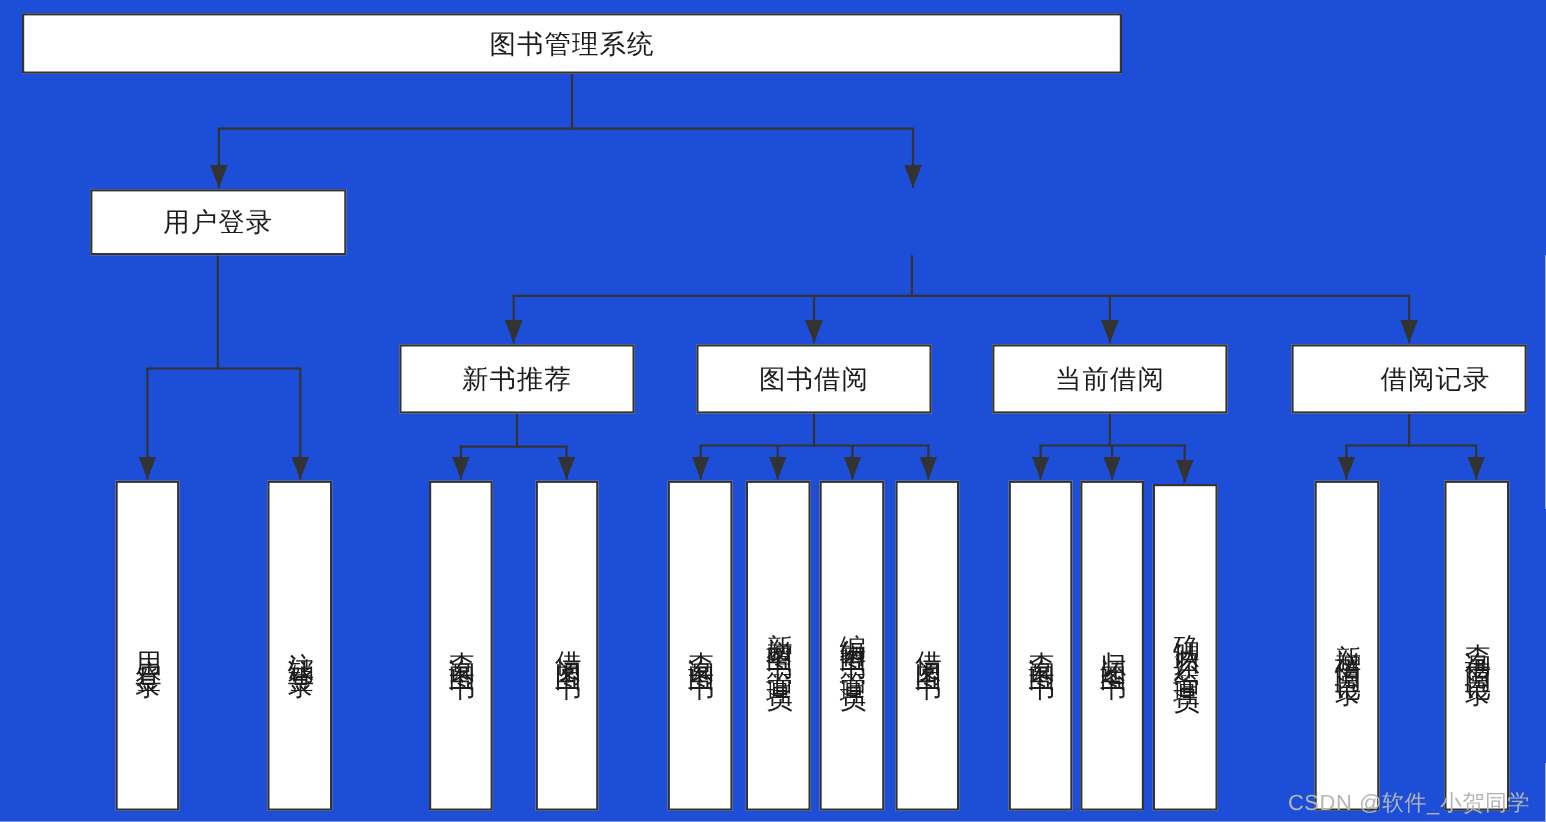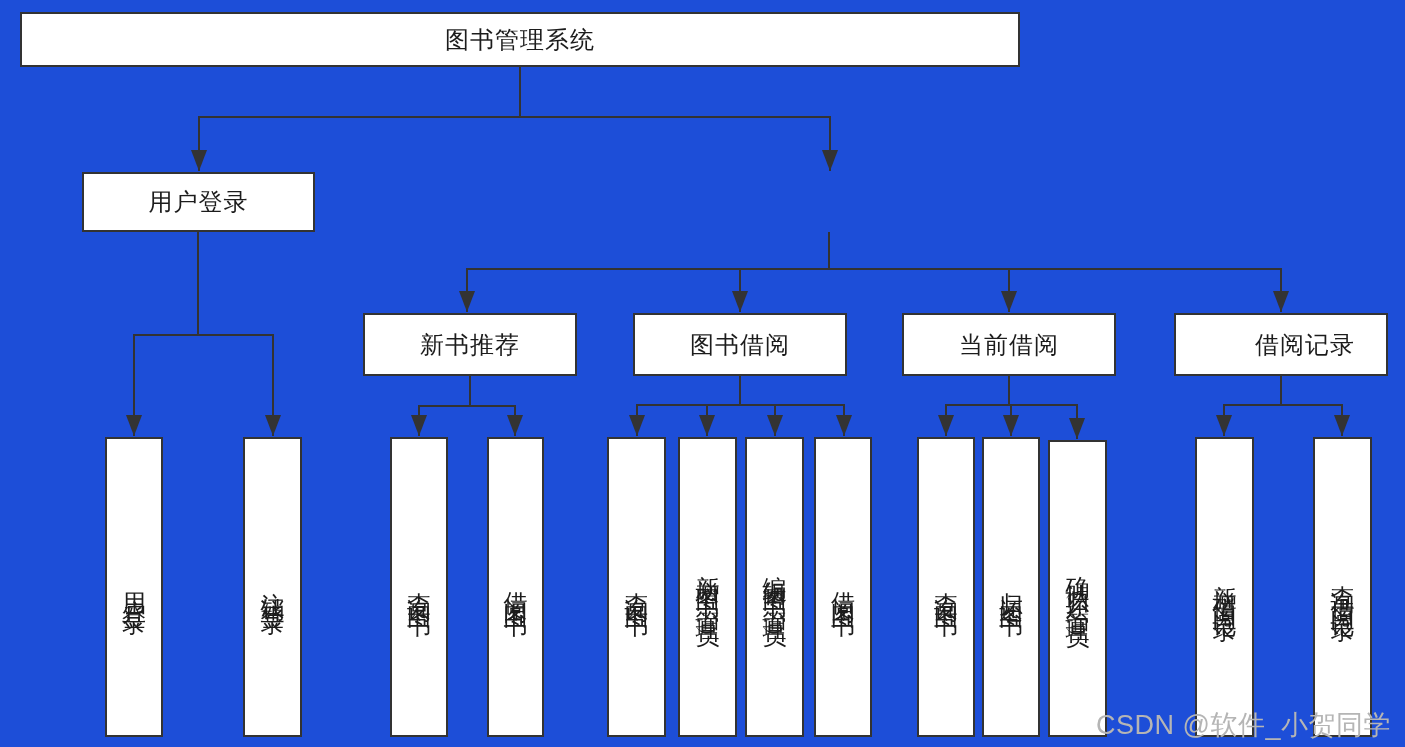--- a/index.html
+++ b/index.html
@@ -63,21 +63,21 @@
   .l-8  { left: 917px;  top: 437px; width: 58px; height: 300px; }
   .l-9  { left: 982px;  top: 437px; width: 58px; height: 300px; }
   .l-10 { left: 1048px; top: 440px; width: 59px; height: 297px; }
   .l-11 { left: 1195px; top: 437px; width: 59px; height: 300px; }
   .l-12 { left: 1313px; top: 437px; width: 59px; height: 300px; }
 
   .watermark {
     position: absolute;
     right: 14px;
     bottom: 4px;
-    font-size: 27px;
+    font-size: 20px;
     color: #b5b5b5;
     letter-spacing: 0.5px;
     z-index: 5;
     white-space: nowrap;
   }
 </style>
 </head>
 <body>
 
 <div class="canvas">

